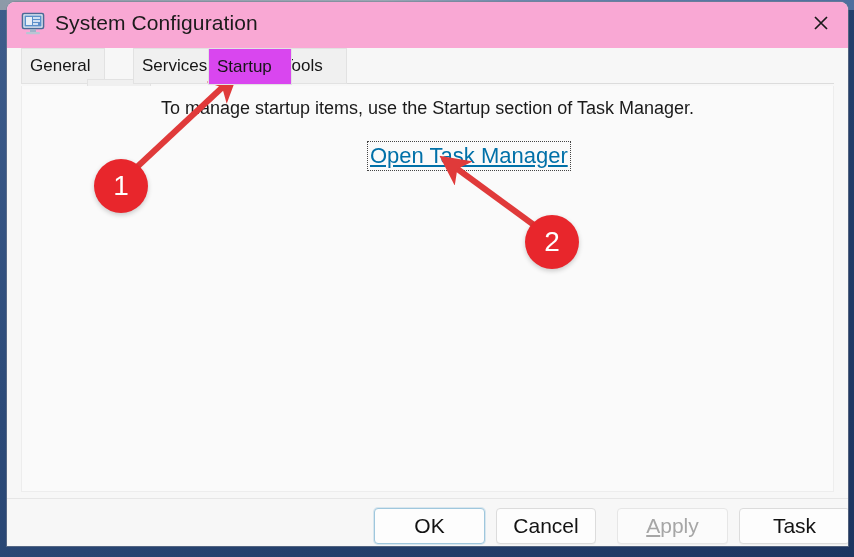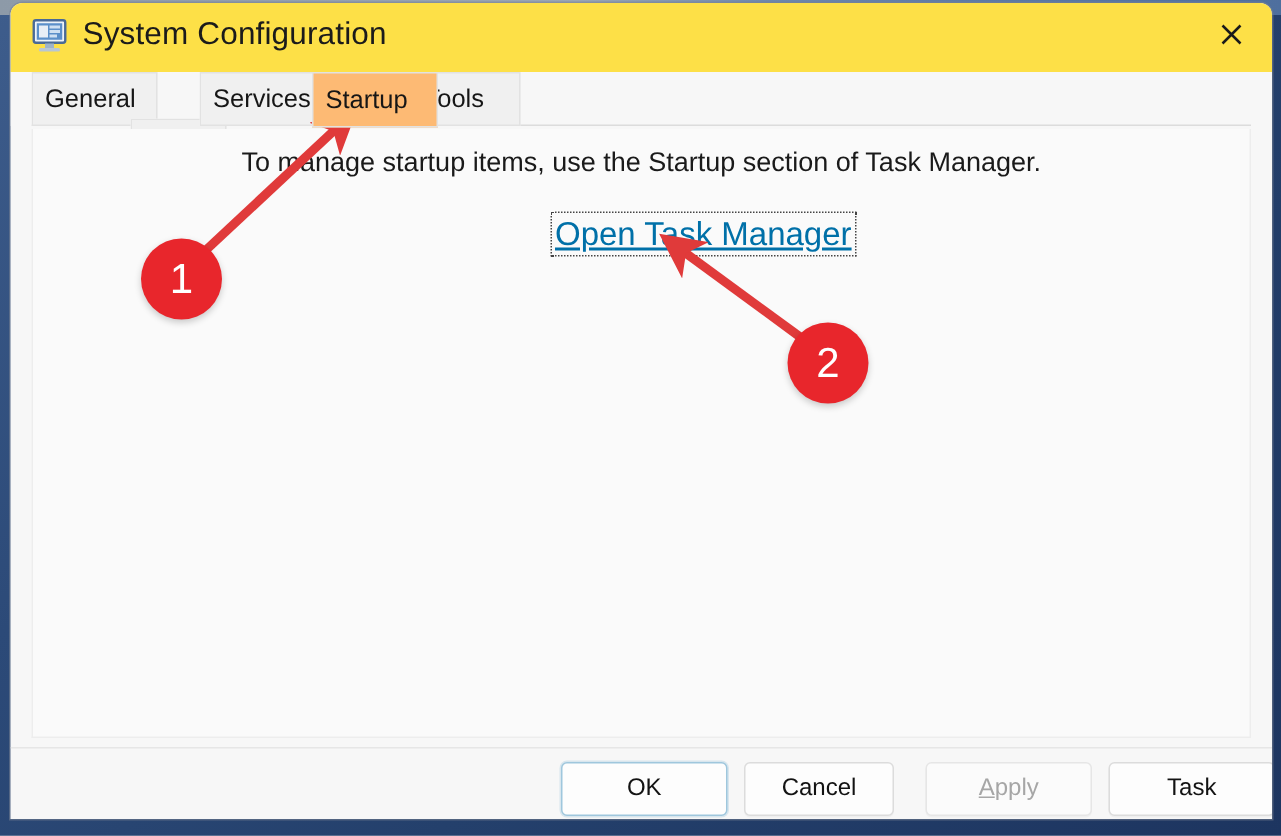--- a/index.html
+++ b/index.html
@@ -38,21 +38,21 @@
     background: #f7f7f7;
     border-radius: 8px 8px 0 0;
     box-shadow: 0 0 0 1px rgba(120,130,145,.55);
     overflow: hidden;
   }
 
   
   #titlebar {
     position: relative;
     height: 46px;
-    background: #fde047;
+    background: #f9a8d4;
   }
   #app-icon {
     position: absolute;
     left: 14px;
     top: 10px;
     width: 26px;
     height: 24px;
   }
   #title-text {
     position: absolute;
@@ -98,21 +98,21 @@
     display: flex;
     align-items: center;
     font-size: 17px;
     color: #161616;
     background: #f0f0f0;
     box-shadow: inset 0 0 0 1px #e2e2e2;
     white-space: nowrap;
     cursor: default;
   }
   .tab.selected {
-    background: #fdba74;
+    background: #d946ef;
     box-shadow: inset 0 0 0 1px #e2e2e2;
     z-index: 3;
     height: 37px;
   }
 
   
   #content {
     position: absolute;
     left: 14px;
     top: 84px;
@@ -165,21 +165,21 @@
     height: 40px;
   }
   .btn {
     position: absolute;
     top: 0;
     height: 36px;
     background: #fdfdfd;
     border: 1px solid #dcdcdc;
     border-radius: 4px;
     font-family: "Liberation Sans", sans-serif;
-    font-size: 16px;
+    font-size: 21px;
     color: #131313;
     display: flex;
     align-items: center;
     justify-content: center;
     box-sizing: border-box;
     cursor: pointer;
     box-shadow: 0 1px 0 rgba(0,0,0,.03);
   }
   .btn.default {
     border: 1px solid #9fc7dd;

